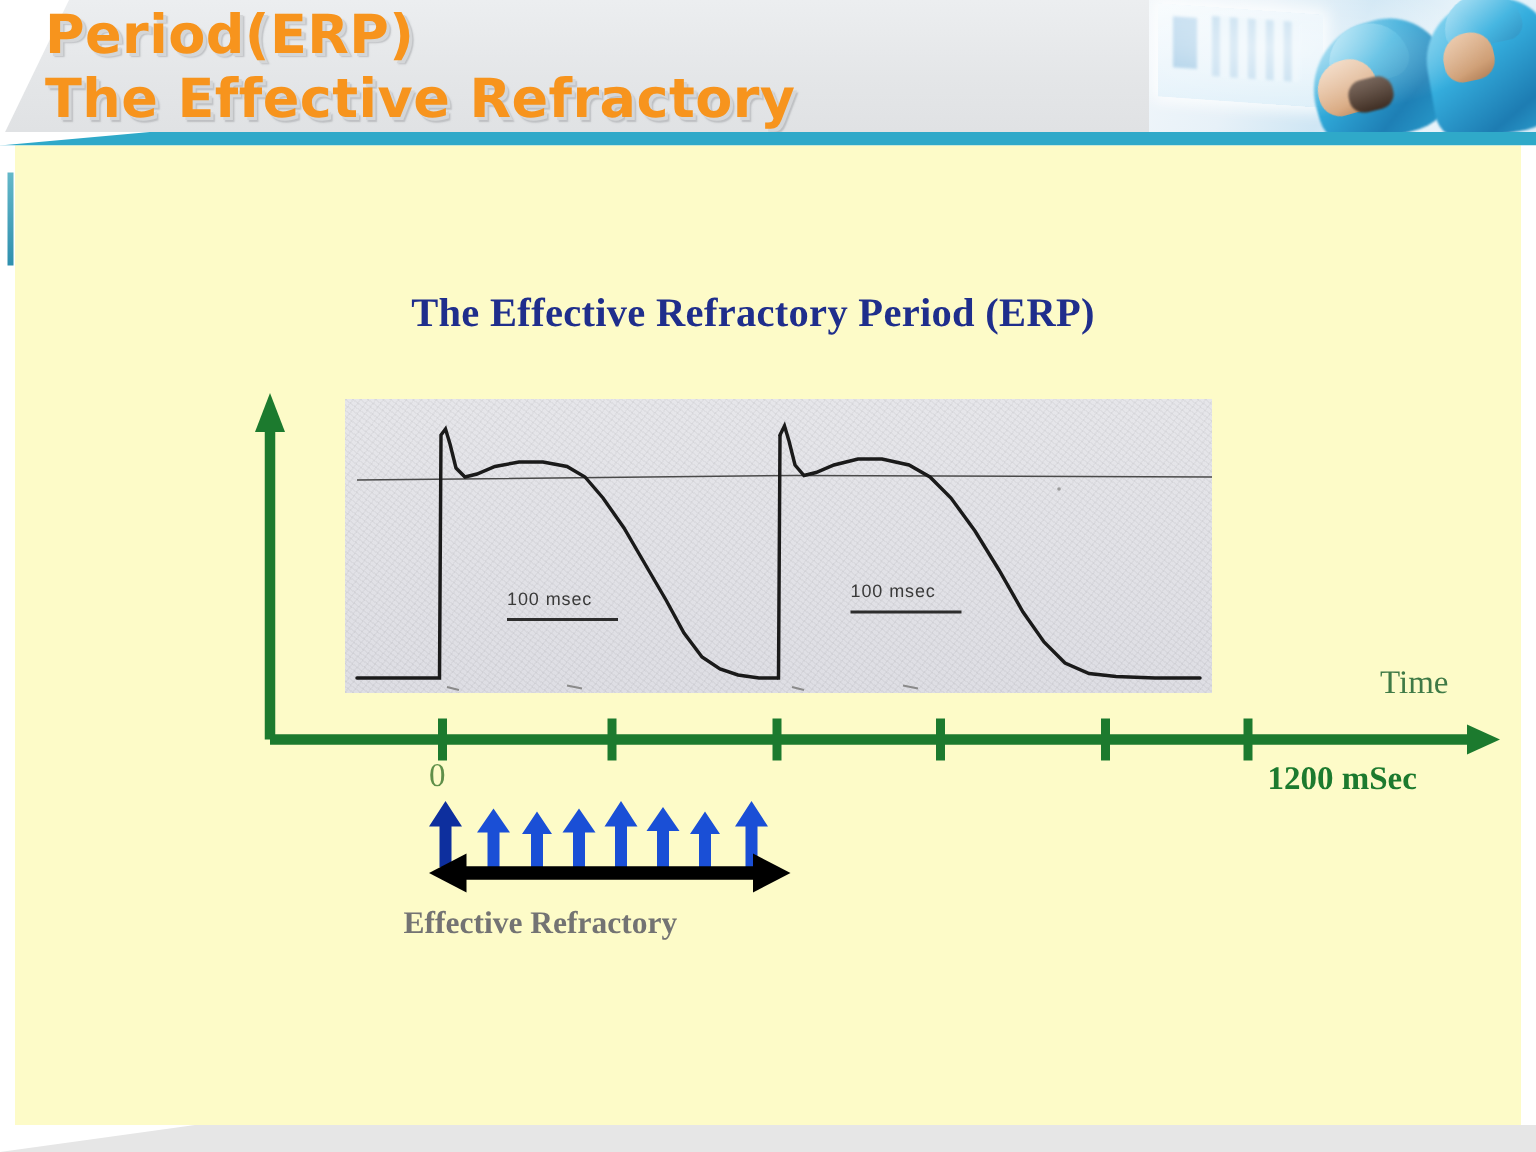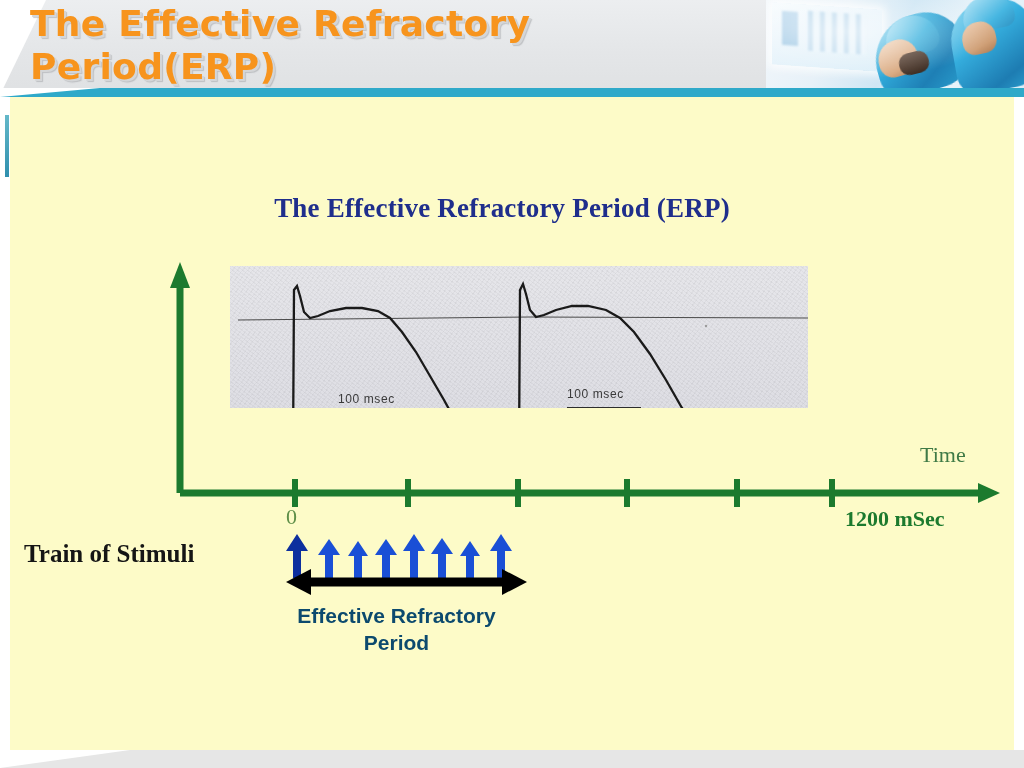--- a/index.html
+++ b/index.html
@@ -124,21 +124,21 @@
 
   
   .chart-title{
     position:absolute;left:0;top:193px;width:1024px;text-align:center;
     font-family:"Liberation Serif","DejaVu Serif",serif;
     font-weight:bold;font-size:27px;color:#1F2E8C;letter-spacing:.2px;
   }
   .chart-title span{position:relative;left:-10px;}
 
   .scan{
-    position:absolute;left:230px;top:266px;width:578px;height:142px;
+    position:absolute;left:230px;top:266px;width:578px;height:196px;
     background:#86efac;
     overflow:hidden;
   }
   .scan-noise{
     position:absolute;left:0;top:0;width:100%;height:100%;
     background:
       repeating-linear-gradient(37deg,rgba(0,0,0,.035) 0px,rgba(0,0,0,.035) 1px,rgba(255,255,255,0) 1px,rgba(255,255,255,0) 3px),
       repeating-linear-gradient(128deg,rgba(0,0,0,.03) 0px,rgba(0,0,0,.03) 1px,rgba(255,255,255,0) 1px,rgba(255,255,255,0) 4px),
       linear-gradient(180deg,#e6e6ea,#dedee4);
   }
@@ -163,23 +163,23 @@
   }
   .lbl-zero{
     position:absolute;left:286px;top:504px;
     font-family:"Liberation Serif",serif;font-size:22px;color:#5f8f49;
   }
   .lbl-train{
     position:absolute;left:24px;top:540px;
     font-family:"Liberation Serif","DejaVu Serif",serif;font-weight:bold;font-size:25px;color:#151515;
   }
   .lbl-erp{
-    position:absolute;left:269px;top:602px;width:255px;text-align:center;
-    font-family:Liberation Sans, sans-serif;font-weight:bold;font-size:21px;
-    line-height:27px;color:#0c4a6e;
+    position:absolute;left:269px;top:602px;width:255px;text-align:left;
+    font-family:Liberation Serif, serif;font-weight:bold;font-size:21px;
+    line-height:27px;color:#737373;
   }
 </style>
 </head>
 <body>
 
 <div class="slide">
 
   <div class="header">
     <div class="header-corner"></div>
 
@@ -189,22 +189,22 @@
       <div class="ph-capA"></div>
       <div class="ph-faceA"></div>
       <div class="ph-maskA"></div>
       <div class="ph-surgeonB"></div>
       <div class="ph-capB"></div>
       <div class="ph-faceB"></div>
       <div class="ph-glare"></div>
     </div>
 
     <div class="title">
+      <div>Period(ERP)</div>
       <div>The Effective Refractory</div>
-      <div>Period(ERP)</div>
     </div>
   </div>
 
   <div class="header-band"></div>
   <div class="header-band-notch"></div>
 
   <div class="body-area"></div>
   <div class="left-white"></div>
   <div class="right-white"></div>
   <div class="left-accent"></div>
@@ -292,22 +292,20 @@
         <line x1="300" y1="582" x2="515" y2="582" stroke="#000000" stroke-width="9"></line>
         <polygon points="286,582 311,569 311,595" fill="#000000"></polygon>
         <polygon points="527,582 502,569 502,595" fill="#000000"></polygon>
       </g>
     </svg>
   </div>
 
   <div class="lbl-time">Time</div>
   <div class="lbl-1500">1200 mSec</div>
   <div class="lbl-zero">0</div>
-  <div class="lbl-train">Train of Stimuli</div>
   <div class="lbl-erp">
     <div>Effective Refractory</div>
-    <div>Period</div>
   </div>
 
   <div class="bottom-grey"></div>
   <div class="bottom-grey-notch"></div>
 
 </div>
 
 </body></html>

